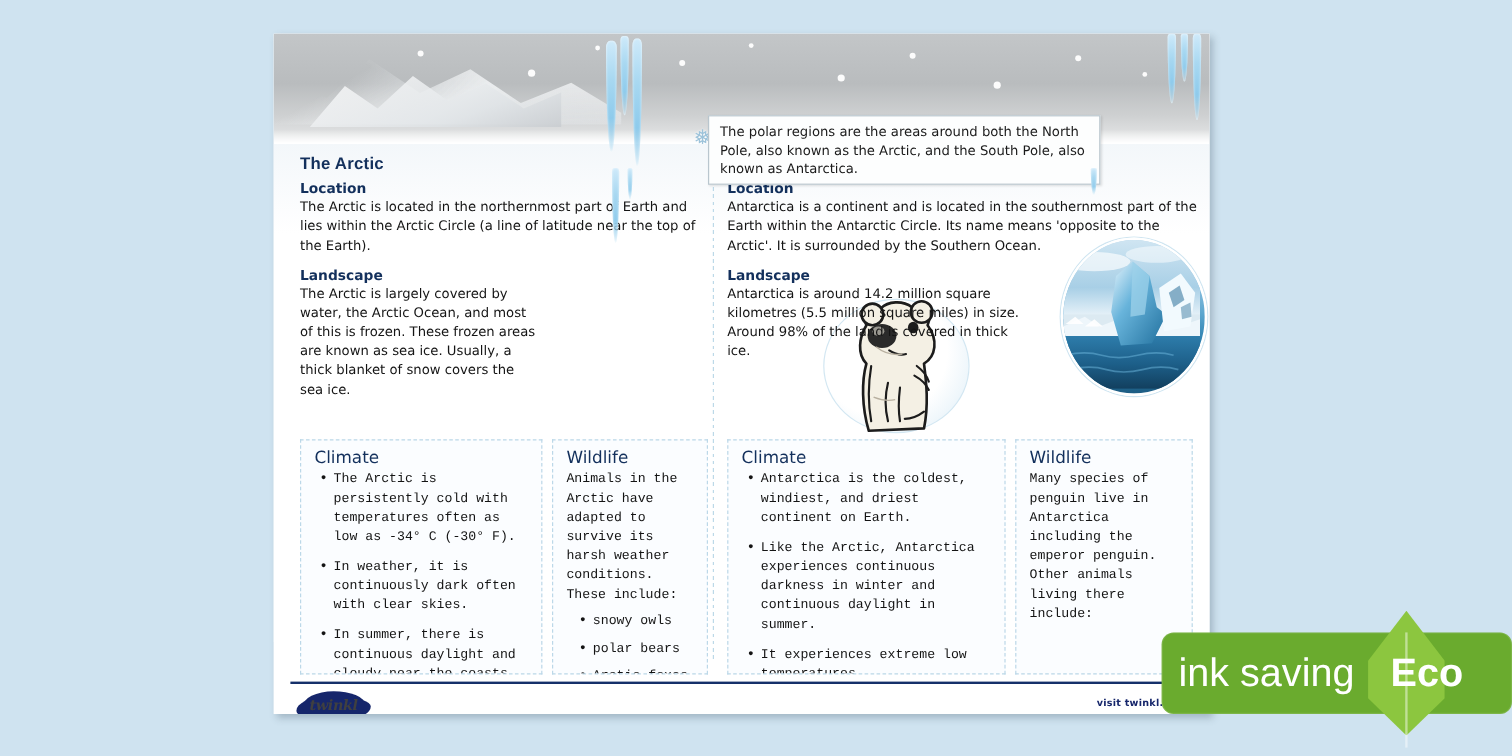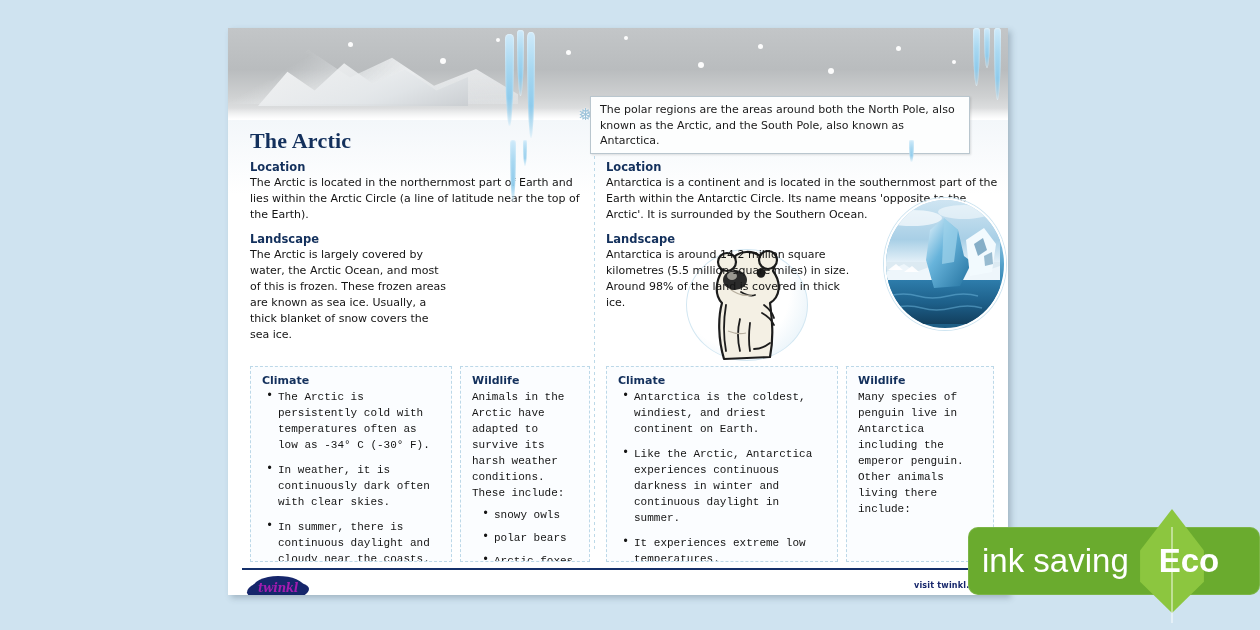--- a/index.html
+++ b/index.html
@@ -90,21 +90,21 @@
       1.6px 0 0 #ffffff, -1.6px 0 0 #ffffff,
       0 1.6px 0 #ffffff, 0 -1.6px 0 #ffffff,
       2.4px 2.4px 0 #14315e;
     white-space: nowrap;
   }
 
   
   .intro-box {
     position: absolute;
     left: 362px; top: 68px;
-    width: 380px; min-height: 42px;
+    width: 327px; min-height: 42px;
     background: #fdfefe;
     border: 1px solid #b9c6ce;
     box-sizing: border-box;
     padding: 5px 9px 4px 9px;
     z-index: 6;
     box-shadow: 1px 1px 2px rgba(0,0,0,.12);
   }
   .intro-text {
     font-family: "DejaVu Sans", sans-serif;
     font-size: 11px;
@@ -131,22 +131,22 @@
   }
   .col-divider {
     position: absolute;
     left: 366px; top: 98px;
     width: 1px; height: 424px;
     background: repeating-linear-gradient(180deg, #bcd9e8 0 3px, transparent 3px 6px);
     z-index: 3;
   }
 
   h2.region-title {
-    font-family: Liberation Serif, serif;
-    font-size: 22px;
+    font-family: Liberation Sans, sans-serif;
+    font-size: 14px;
     font-weight: bold;
     color: #13305c;
     margin: 0 0 6px 0;
     letter-spacing: .2px;
   }
   h3.sub {
     font-family: "DejaVu Sans", sans-serif;
     font-size: 11.5px;
     font-weight: bold;
     color: #13305c;
@@ -208,22 +208,22 @@
   .card {
     position: absolute;
     background: #fbfdff;
     border: 1px dashed #bcd8e8;
     box-sizing: border-box;
     padding: 7px 10px 8px 11px;
     overflow: hidden;
   }
   .card h4 {
     font-family: "DejaVu Sans", sans-serif;
-    font-size: 11px;
-    font-weight: bold;
+    font-size: 14px;
+    font-weight: normal;
     color: #13305c;
     margin: 0 0 2px 0;
   }
   .card p, .card li {
     font-family: Liberation Mono, monospace;
     font-size: 11px;
     line-height: 16px;
     color: #141414;
     margin: 0;
   }
@@ -269,21 +269,21 @@
     border-radius: 50% 50% 46% 54% / 55% 45% 55% 45%;
     position: relative;
     box-shadow: -7px 3px 0 -2px #16266b, 8px 2px 0 -3px #16266b;
   }
   .twinkl-word {
     position: absolute;
     inset: 0;
     display: flex;
     align-items: center;
     justify-content: center;
-    color: #a21caf;
+    color: #404040;
     font-family: "DejaVu Serif", serif;
     font-style: italic;
     font-weight: bold;
     font-size: 12px;
     letter-spacing: -0.3px;
   }
   .visit-twinkl {
     position: absolute;
     left: 686px; top: 553px;
     font-family: "DejaVu Sans", sans-serif;

